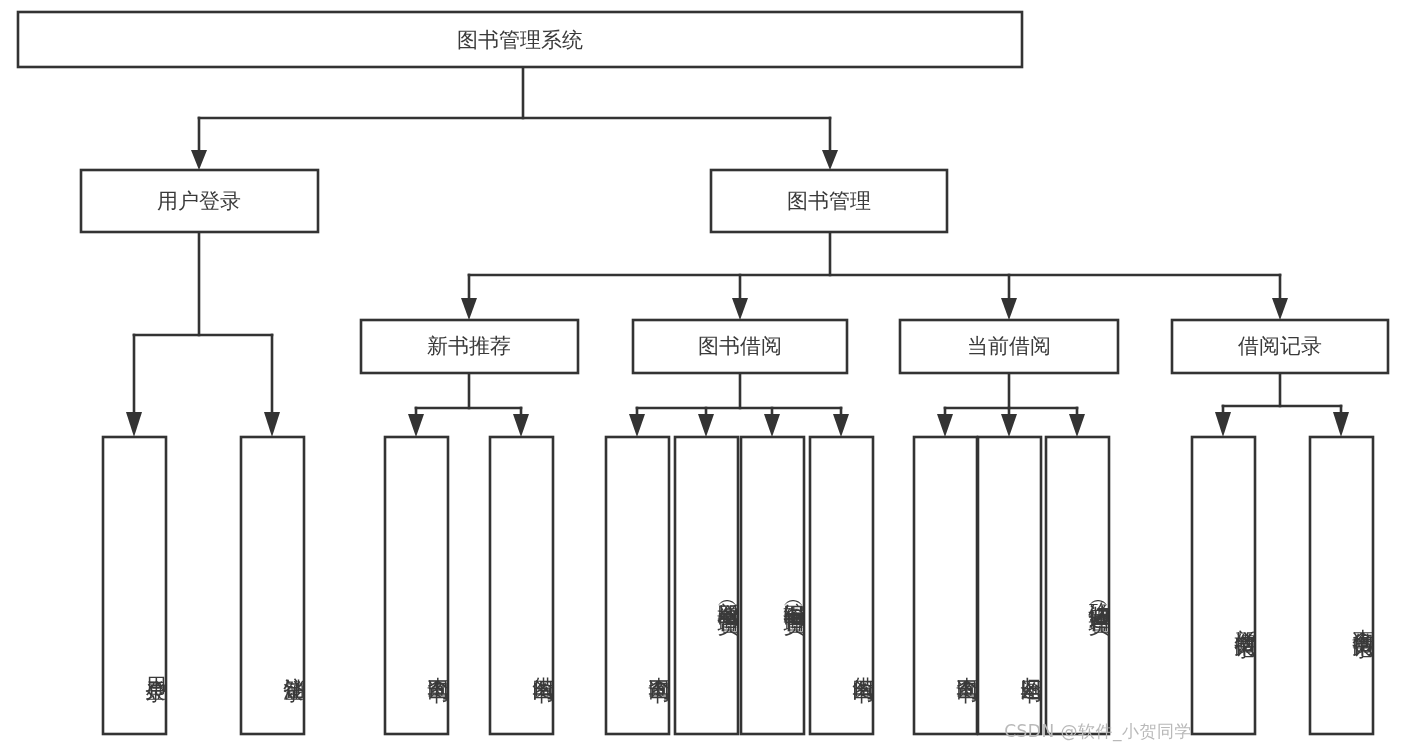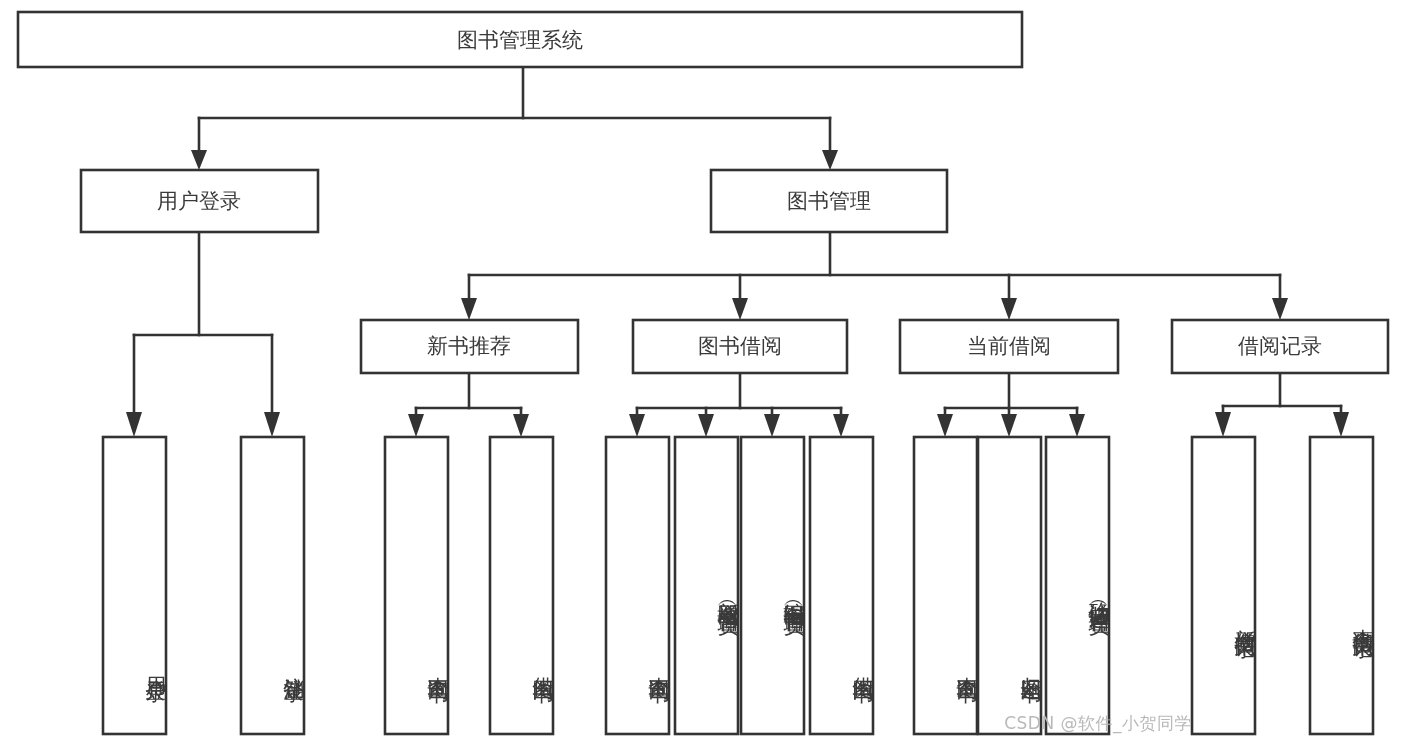--- a/index.html
+++ b/index.html
@@ -61,21 +61,21 @@
     line-height: 1;
     white-space: nowrap;
     display: flex;
     align-items: flex-start;
     justify-content: center;
     pointer-events: none;
   }
   #watermark {
     position: absolute;
     right: 8px;
-    bottom: 12px;
+    bottom: 4px;
     font-family: "DejaVu Sans", "Liberation Sans", sans-serif;
     font-size: 17px;
     color: #b9b9b9;
     white-space: nowrap;
     letter-spacing: 0.5px;
     margin-left: 12px;
   }
 </style>
 </head>
 <body>

